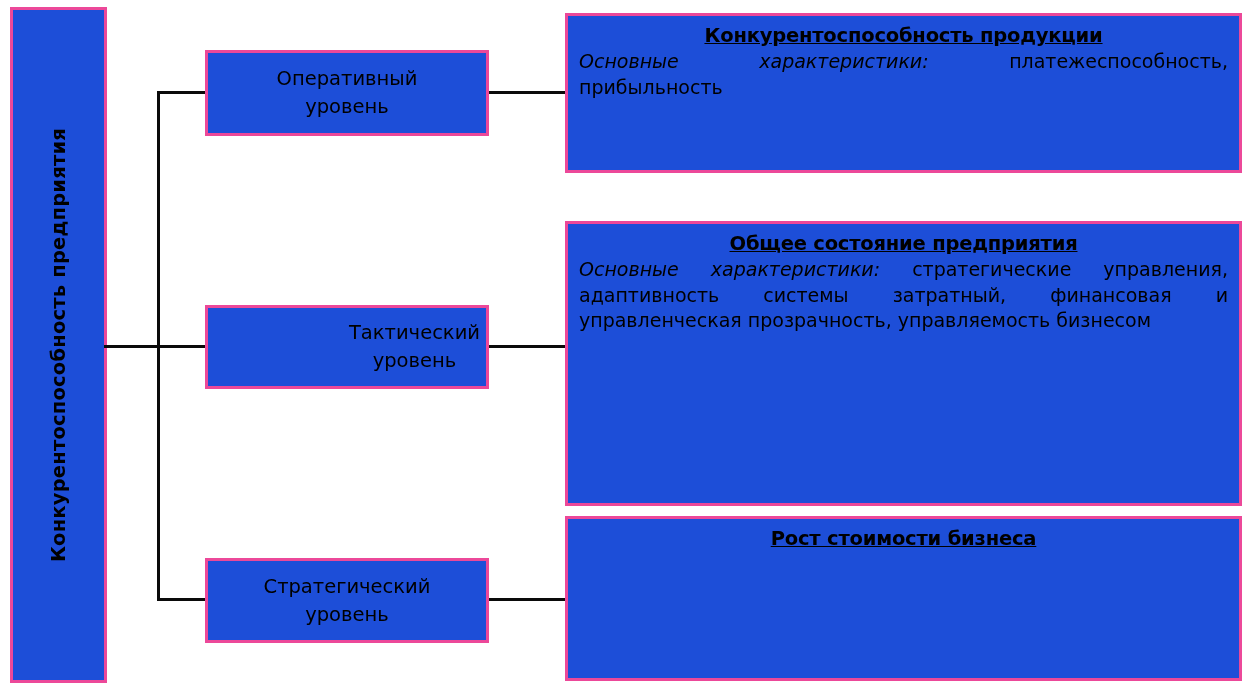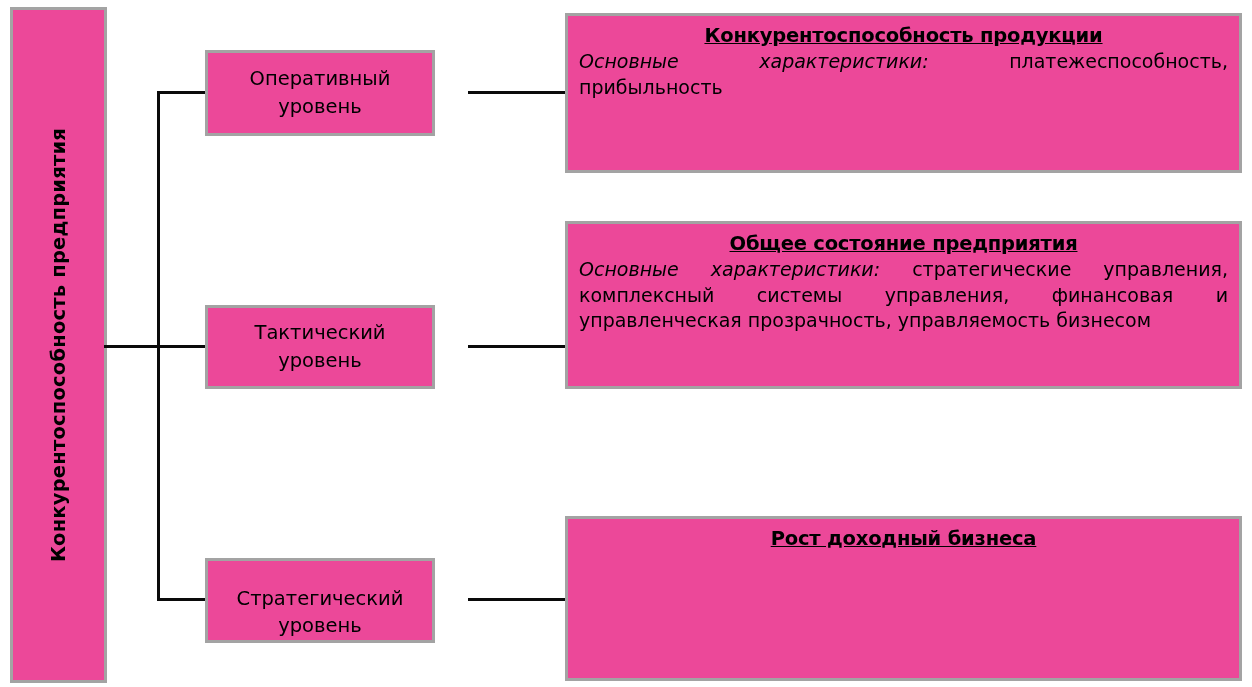--- a/index.html
+++ b/index.html
@@ -16,22 +16,22 @@
     width: 1252px;
     height: 687px;
     background: #ffffff;
     overflow: hidden;
   }
 
   
   .box {
     position: absolute;
     box-sizing: border-box;
-    border: 3px solid #a3a3a3;
-    background: #ec4899;
+    border: 3px solid #ec4899;
+    background: #1d4ed8;
   }
 
   
   #root-box {
     left: 10px;
     top: 7px;
     width: 97px;
     height: 676px;
     display: flex;
     align-items: center;
@@ -43,41 +43,41 @@
     font-weight: bold;
     font-size: 19.5px;
     letter-spacing: 0.2px;
     white-space: nowrap;
     line-height: 1;
   }
 
   
   .level-box {
     left: 205px;
-    width: 230px;
+    width: 284px;
     display: flex;
     align-items: center;
     justify-content: center;
     text-align: center;
     font-size: 19.5px;
     line-height: 1.42;
     padding: 0 6px;
   }
   #level-box-0 { top: 50px;  height: 86px; }
-  #level-box-1 { top: 305px; height: 84px; }
-  #level-box-2 { top: 558px; height: 85px; align-items: flex-end; }
+  #level-box-1 { top: 305px; height: 84px; justify-content: flex-end; }
+  #level-box-2 { top: 558px; height: 85px; }
 
   
   .detail-box {
     left: 565px;
     width: 677px;
     padding: 7px 11px 6px 11px;
   }
   #detail-box-0 { top: 13px;  height: 160px; }
-  #detail-box-1 { top: 221px; height: 168px; }
+  #detail-box-1 { top: 221px; height: 285px; }
   #detail-box-2 { top: 516px; height: 165px; }
 
   .detail-title {
     font-weight: bold;
     font-size: 19.5px;
     text-decoration: underline;
     text-align: center;
     line-height: 1.3;
     margin-bottom: 1px;
     letter-spacing: -0.2px;
@@ -138,20 +138,20 @@
 уровень</span>
   </div>
 
   <div class="box detail-box" id="detail-box-0">
     <div class="detail-title">Конкурентоспособность продукции</div>
     <p class="detail-para"><span class="lead">Основные характеристики:</span><span> платежеспособность, прибыльность</span></p>
   </div>
 
   <div class="box detail-box" id="detail-box-1">
     <div class="detail-title">Общее состояние предприятия</div>
-    <p class="detail-para"><span class="lead">Основные характеристики:</span><span> стратегические управления, комплексный системы управления, финансовая и управленческая прозрачность, управляемость бизнесом</span></p>
+    <p class="detail-para"><span class="lead">Основные характеристики:</span><span> стратегические управления, адаптивность системы затратный, финансовая и управленческая прозрачность, управляемость бизнесом</span></p>
   </div>
 
   <div class="box detail-box" id="detail-box-2">
-    <div class="detail-title">Рост доходный бизнеса</div>
+    <div class="detail-title">Рост стоимости бизнеса</div>
   </div>
 
 </div>
 
 </body></html>

